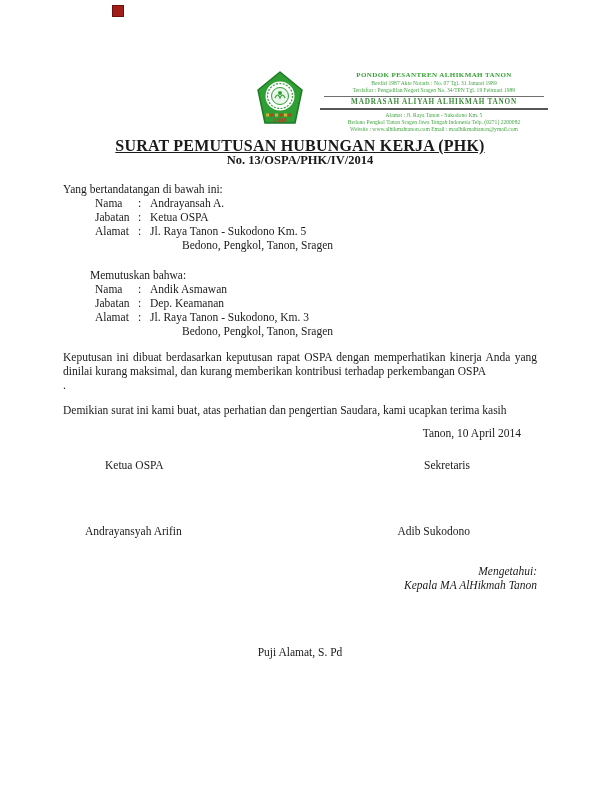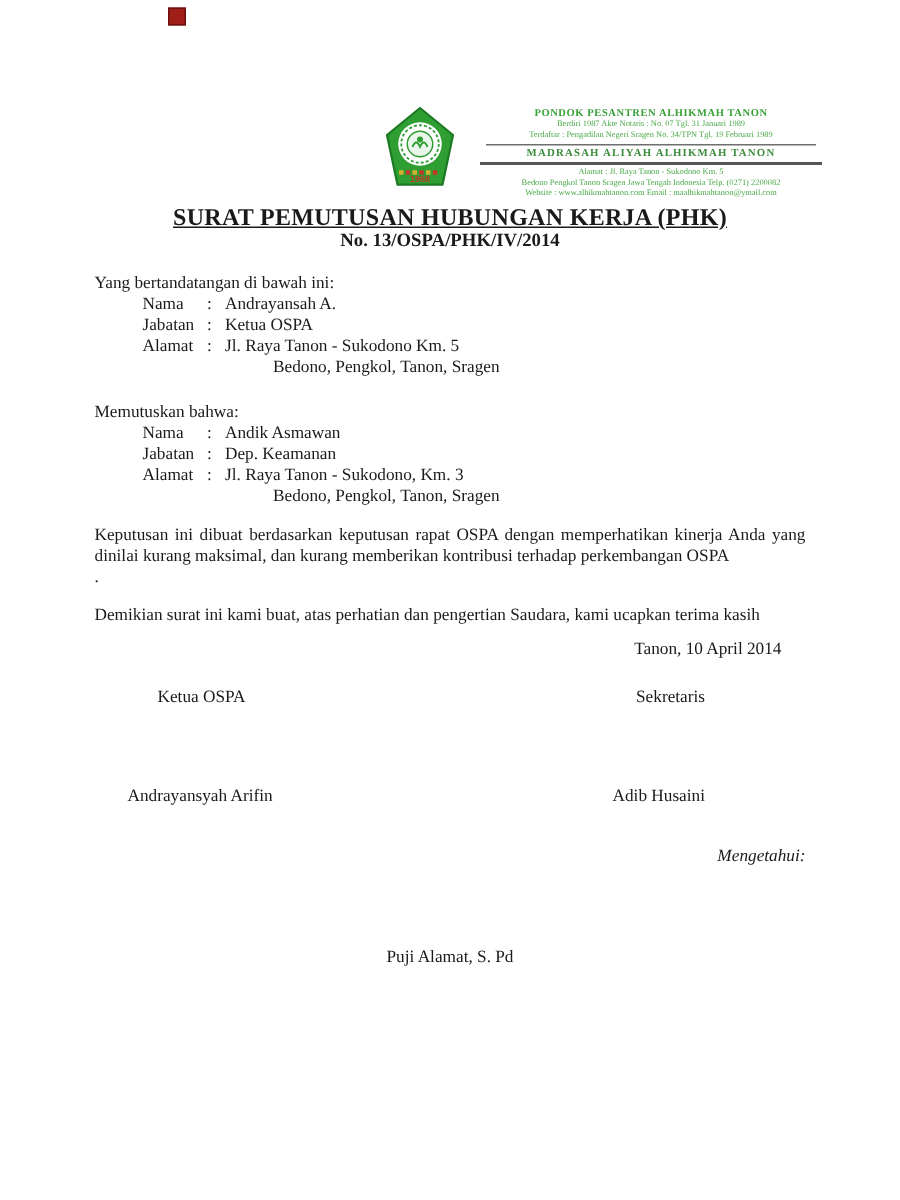--- a/index.html
+++ b/index.html
@@ -69,21 +69,21 @@
   
   .content {
     position: absolute; top: 182px; left: 63px; right: 63px;
     font-size: 11.5px; line-height: 14px;
   }
   .detail-rows { margin-left: 32px; }
   .drow { display: flex; }
   .drow .lbl { width: 43px; }
   .drow .col { width: 12px; }
   .addr2 { margin-left: 87px; }
-  .sect2 { margin-top: 16px; }
+  .sect2 { margin-top: 16px; margin-left: 27px; }
   .para { text-align: justify; }
   .p1 { margin-top: 11px; }
   .p2 { margin-top: 12px; }
   .p3 { margin-top: 11px; }
   .date-line { margin-top: 9px; text-align: right; padding-right: 16px; }
   .roles-row {
     margin-top: 18px; display: flex; justify-content: space-between;
     padding-left: 42px; padding-right: 67px;
   }
   .names-row {
@@ -186,23 +186,24 @@
 
     <div class="date-line">Tanon, 10 April 2014</div>
 
     <div class="roles-row">
       <span>Ketua OSPA</span>
       <span>Sekretaris</span>
     </div>
 
     <div class="names-row">
       <span>Andrayansyah Arifin</span>
-      <span>Adib Husaini</span>
+      <span>Adib Sukodono</span>
     </div>
 
     <div class="ack-block">
       <div>Mengetahui:</div>
+      <div>Kepala MA AlHikmah Tanon</div>
     </div>
 
     <div class="ack-name">Puji Alamat, S. Pd</div>
 
   </div>
 </div>
 
 </body></html>

